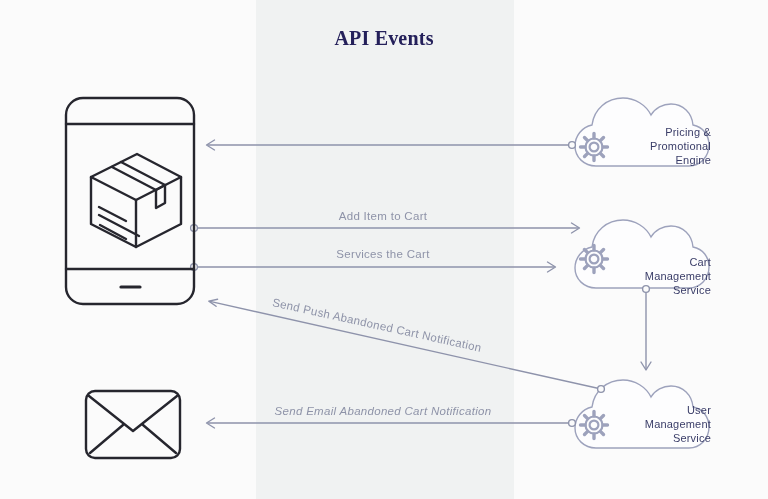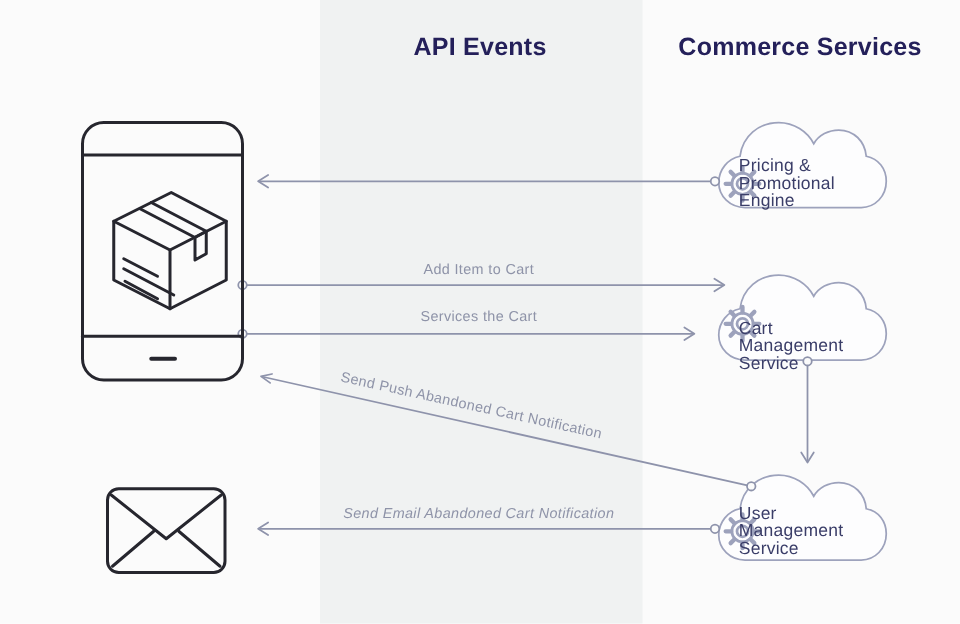--- a/index.html
+++ b/index.html
@@ -6,49 +6,48 @@
     --navy:#24205a; --line:#8e93ab; --label:#8e93a8; --dark:#26262e;
     --cloud_stroke:#9da2bc; --cloud_fill:#fdfdfe; --cloud_text:#3a3d68;
     --band:#f0f2f2; --bg:#fbfbfb;
   }
   html,body{margin:0;padding:0;}
   body{font-family:"Liberation Sans","DejaVu Sans",sans-serif;background:#fff;}
   .stage{position:relative;width:768px;height:499px;background:var(--bg);overflow:hidden;}
   .band{position:absolute;left:256px;top:0;width:258px;height:499px;background:var(--band);}
   .title{position:absolute;top:27px;font-size:20px;font-weight:bold;color:var(--navy);
          transform:translateX(-50%);white-space:nowrap;letter-spacing:.2px;}
-  .title.api{left:384px;}
+  .title.api{left:384px;font-family:Liberation Serif, serif;}
   .title.commerce{left:640px;}
   .label{position:absolute;font-size:11.5px;color:var(--label);transform:translateX(-50%);
          white-space:nowrap;letter-spacing:.3px;}
   .label.sales{left:383px;top:128px;}
   .label.add{left:383px;top:210px;text-align:center;}
   .label.abandon{left:383px;top:248px;}
   .label.push{left:377px;top:319px;transform:translateX(-50%) rotate(12.4deg);}
   .label.email{left:383px;top:405px;font-style:italic;}
-  .cloud-label{position:absolute;width:120px;text-align:left;font-size:14px;line-height:14px;
+  .cloud-label{position:absolute;width:120px;text-align:right;font-size:11px;line-height:14px;
          color:var(--cloud_text);white-space:pre-line;transform:translateX(-50%);letter-spacing:.2px;}
   .cloud-label.c1{left:651px;top:125px;}
   .cloud-label.c2{left:651px;top:255px;}
   .cloud-label.c3{left:651px;top:403px;}
   svg{position:absolute;left:0;top:0;}
   .dark-stroke{stroke:var(--dark);fill:none;stroke-width:2.4;stroke-linecap:round;stroke-linejoin:round;}
   .flow{stroke:var(--line);fill:none;stroke-width:1.4;stroke-linecap:round;stroke-linejoin:round;}
   .node-dot{stroke:var(--line);fill:var(--bg);stroke-width:1.4;}
   .cloud{stroke:var(--cloud_stroke);fill:var(--cloud_fill);stroke-width:1.4;}
   .gear{stroke:var(--cloud_stroke);fill:none;}
 </style>
 </head>
 <body>
 
 <div class="stage">
   <div class="band"></div>
 
   <div class="title api">API Events</div>
-  <div class="title commerce">Commerce Services</div>
 
   <svg width="768" height="499" viewBox="0 0 768 499">
     <defs>
       <path id="cloud" d="M23,70 C11,70 2,61 2,50 C2,40 9,31 19,29 C21,13 34,2 50,2 C62,2 73,9 78,19 C82,12 90,8 98,8 C110,8 119,17 120,29 C130,31 136,39 136,49 C136,61 127,70 116,70 Z"></path>
       <g id="gear">
         <path stroke-width="3.4" stroke-linecap="round" d="M9 0L13.5 0M6.4 6.4L9.5 9.5M0 9L0 13.5M-6.4 6.4L-9.5 9.5M-9 0L-13.5 0M-6.4 -6.4L-9.5 -9.5M0 -9L0 -13.5M6.4 -6.4L9.5 -9.5"></path>
         <circle r="8.5" stroke-width="2.2"></circle>
         <circle r="4.4" stroke-width="2.2"></circle>
       </g>
     </defs>

